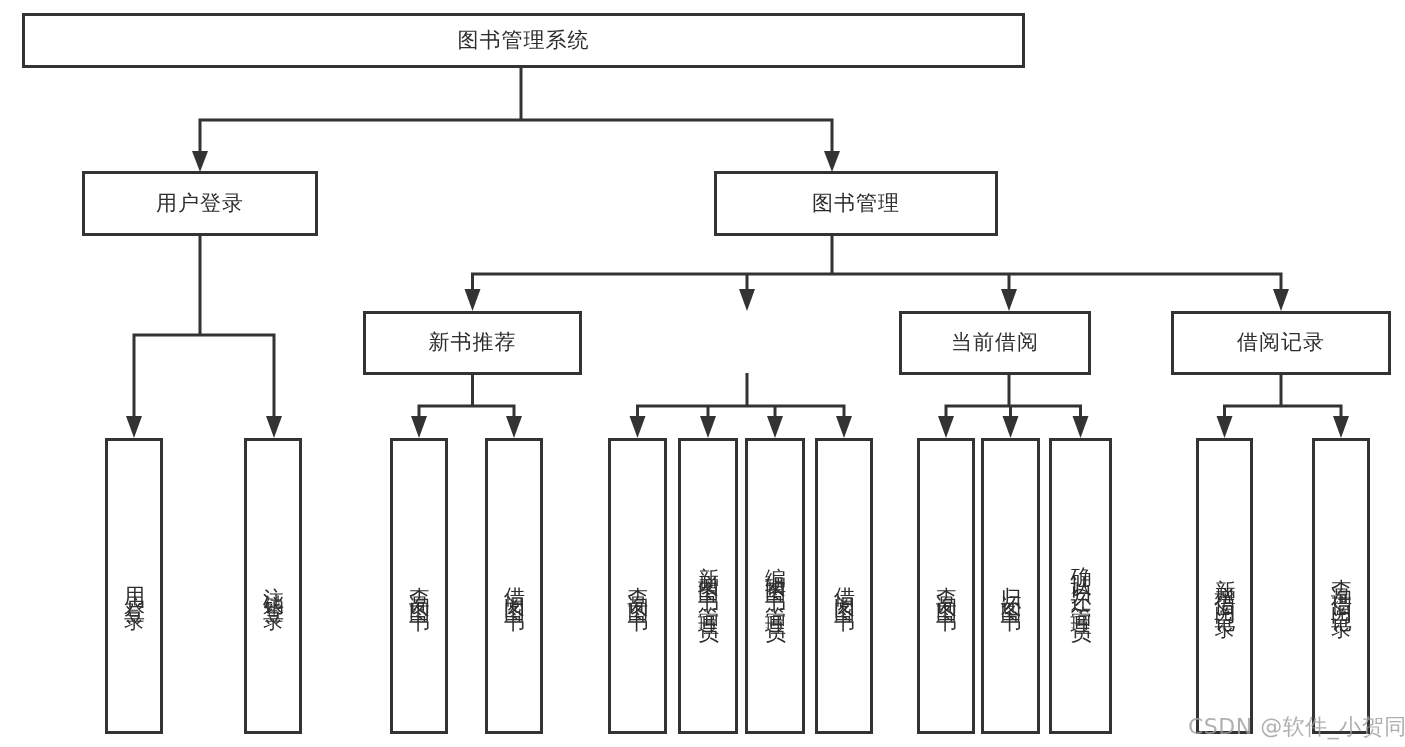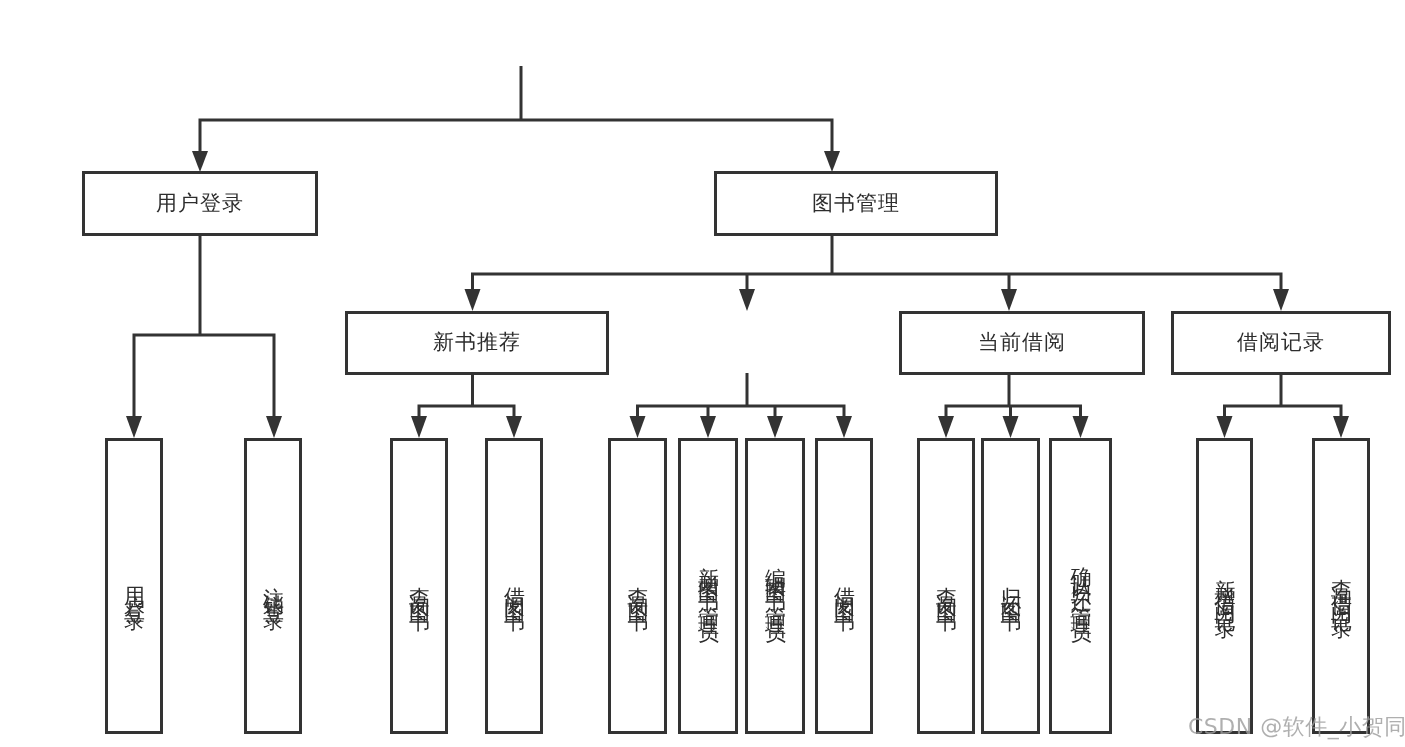--- a/index.html
+++ b/index.html
@@ -15,23 +15,23 @@
   .node .lbl{font-size:21px;line-height:1.2;letter-spacing:1px;white-space:nowrap;}
   .node.v .lbl{
     writing-mode:vertical-rl;text-orientation:mixed;
     font-size:21px;line-height:1;letter-spacing:8px;white-space:nowrap;
   }
   
   .n-root {left:22px; top:13px; width:1003px;height:55px;}
   .n-login{left:82px; top:171px;width:236px; height:65px;}
   .n-mgmt {left:714px;top:171px;width:284px; height:65px;}
   
-  .n-new   {left:345px; top:311px;width:264px;height:64px;}
+  .n-new   {left:363px; top:311px;width:219px;height:64px;}
   .n-borrow{left:637px; top:311px;width:220px;height:64px;}
-  .n-cur   {left:899px; top:311px;width:246px;height:64px;}
+  .n-cur   {left:899px; top:311px;width:192px;height:64px;}
   .n-rec   {left:1171px;top:311px;width:220px;height:64px;}
   
   .leaf{top:438px;height:296px;}
   .lf1 {left:105px; width:58px;}
   .lf2 {left:244px; width:58px;}
   .lf3 {left:390px; width:58px;}
   .lf4 {left:485px; width:58px;}
   .lf5 {left:608px; width:59px;}
   .lf6 {left:678px; width:60px;}
   .lf7 {left:745px; width:60px;}
@@ -96,20 +96,23 @@
       <polygon points="767,416 783,416 775,438"></polygon>
       <polygon points="836,416 852,416 844,438"></polygon>
       <polygon points="938,416 954,416 946,438"></polygon>
       <polygon points="1002.5,416 1018.5,416 1010.5,438"></polygon>
       <polygon points="1072.5,416 1088.5,416 1080.5,438"></polygon>
       <polygon points="1216.5,416 1232.5,416 1224.5,438"></polygon>
       <polygon points="1333,416 1349,416 1341,438"></polygon>
     </g>
   </svg>
 
+  <div class="node h n-root">
+    <span class="lbl">图书管理系统</span>
+  </div>
 
   <div class="node h n-login">
     <span class="lbl">用户登录</span>
   </div>
   <div class="node h n-mgmt">
     <span class="lbl">图书管理</span>
   </div>
 
   <div class="node h n-new">
     <span class="lbl">新书推荐</span>

